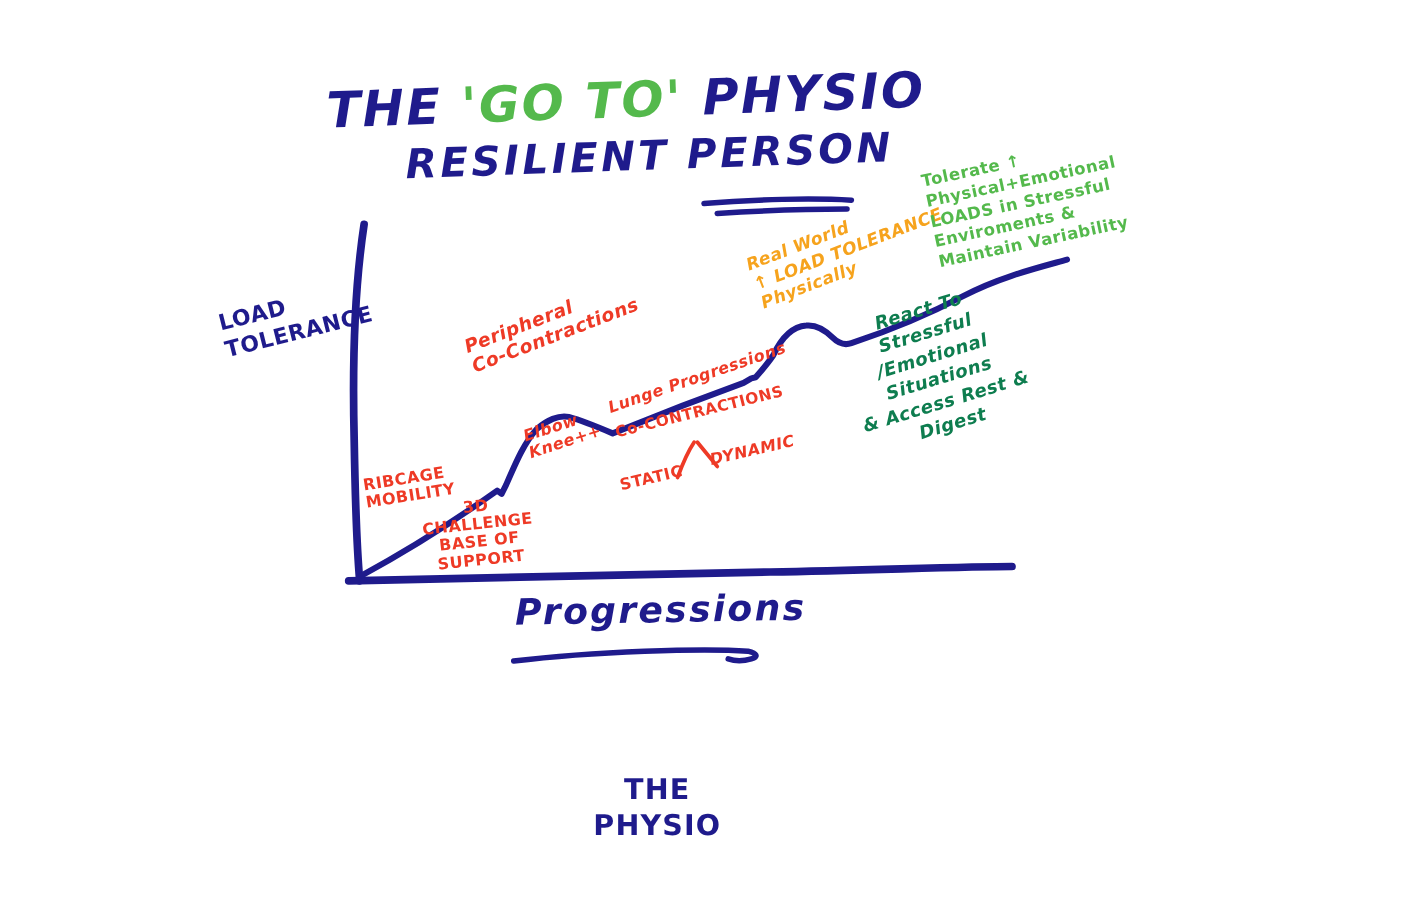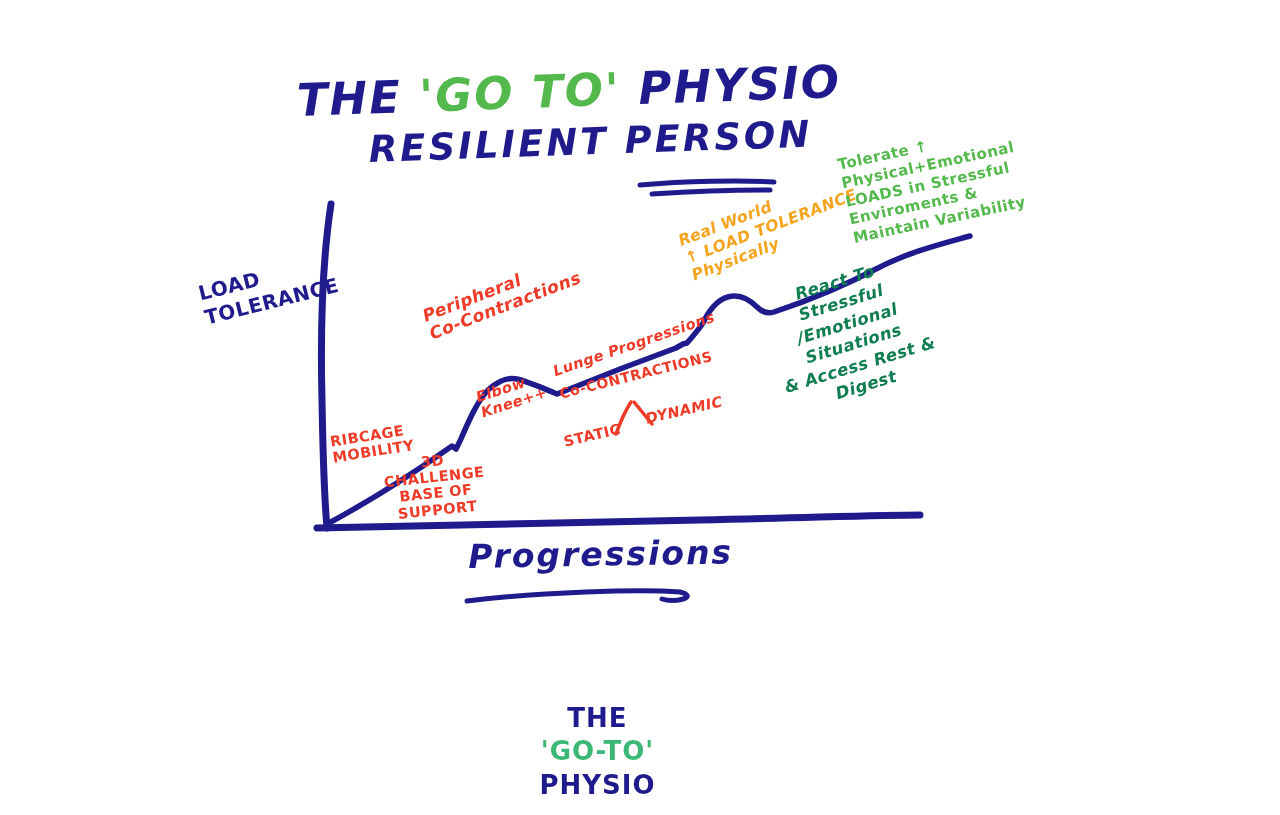--- a/index.html
+++ b/index.html
@@ -120,17 +120,16 @@
 Enviroments &amp;
 Maintain Variability</div>
   <div class="hw react gdark ital center">React To
 Stressful /Emotional
 Situations
 &amp; Access Rest &amp;
 Digest</div>
 
   <div class="logo">
     <div class="l-the navy">THE</div>
-    <div class="l-goto">'GO-TO'</div>
     <div class="l-physio navy">PHYSIO</div>
   </div>
 
 </div>
 
 </body></html>

